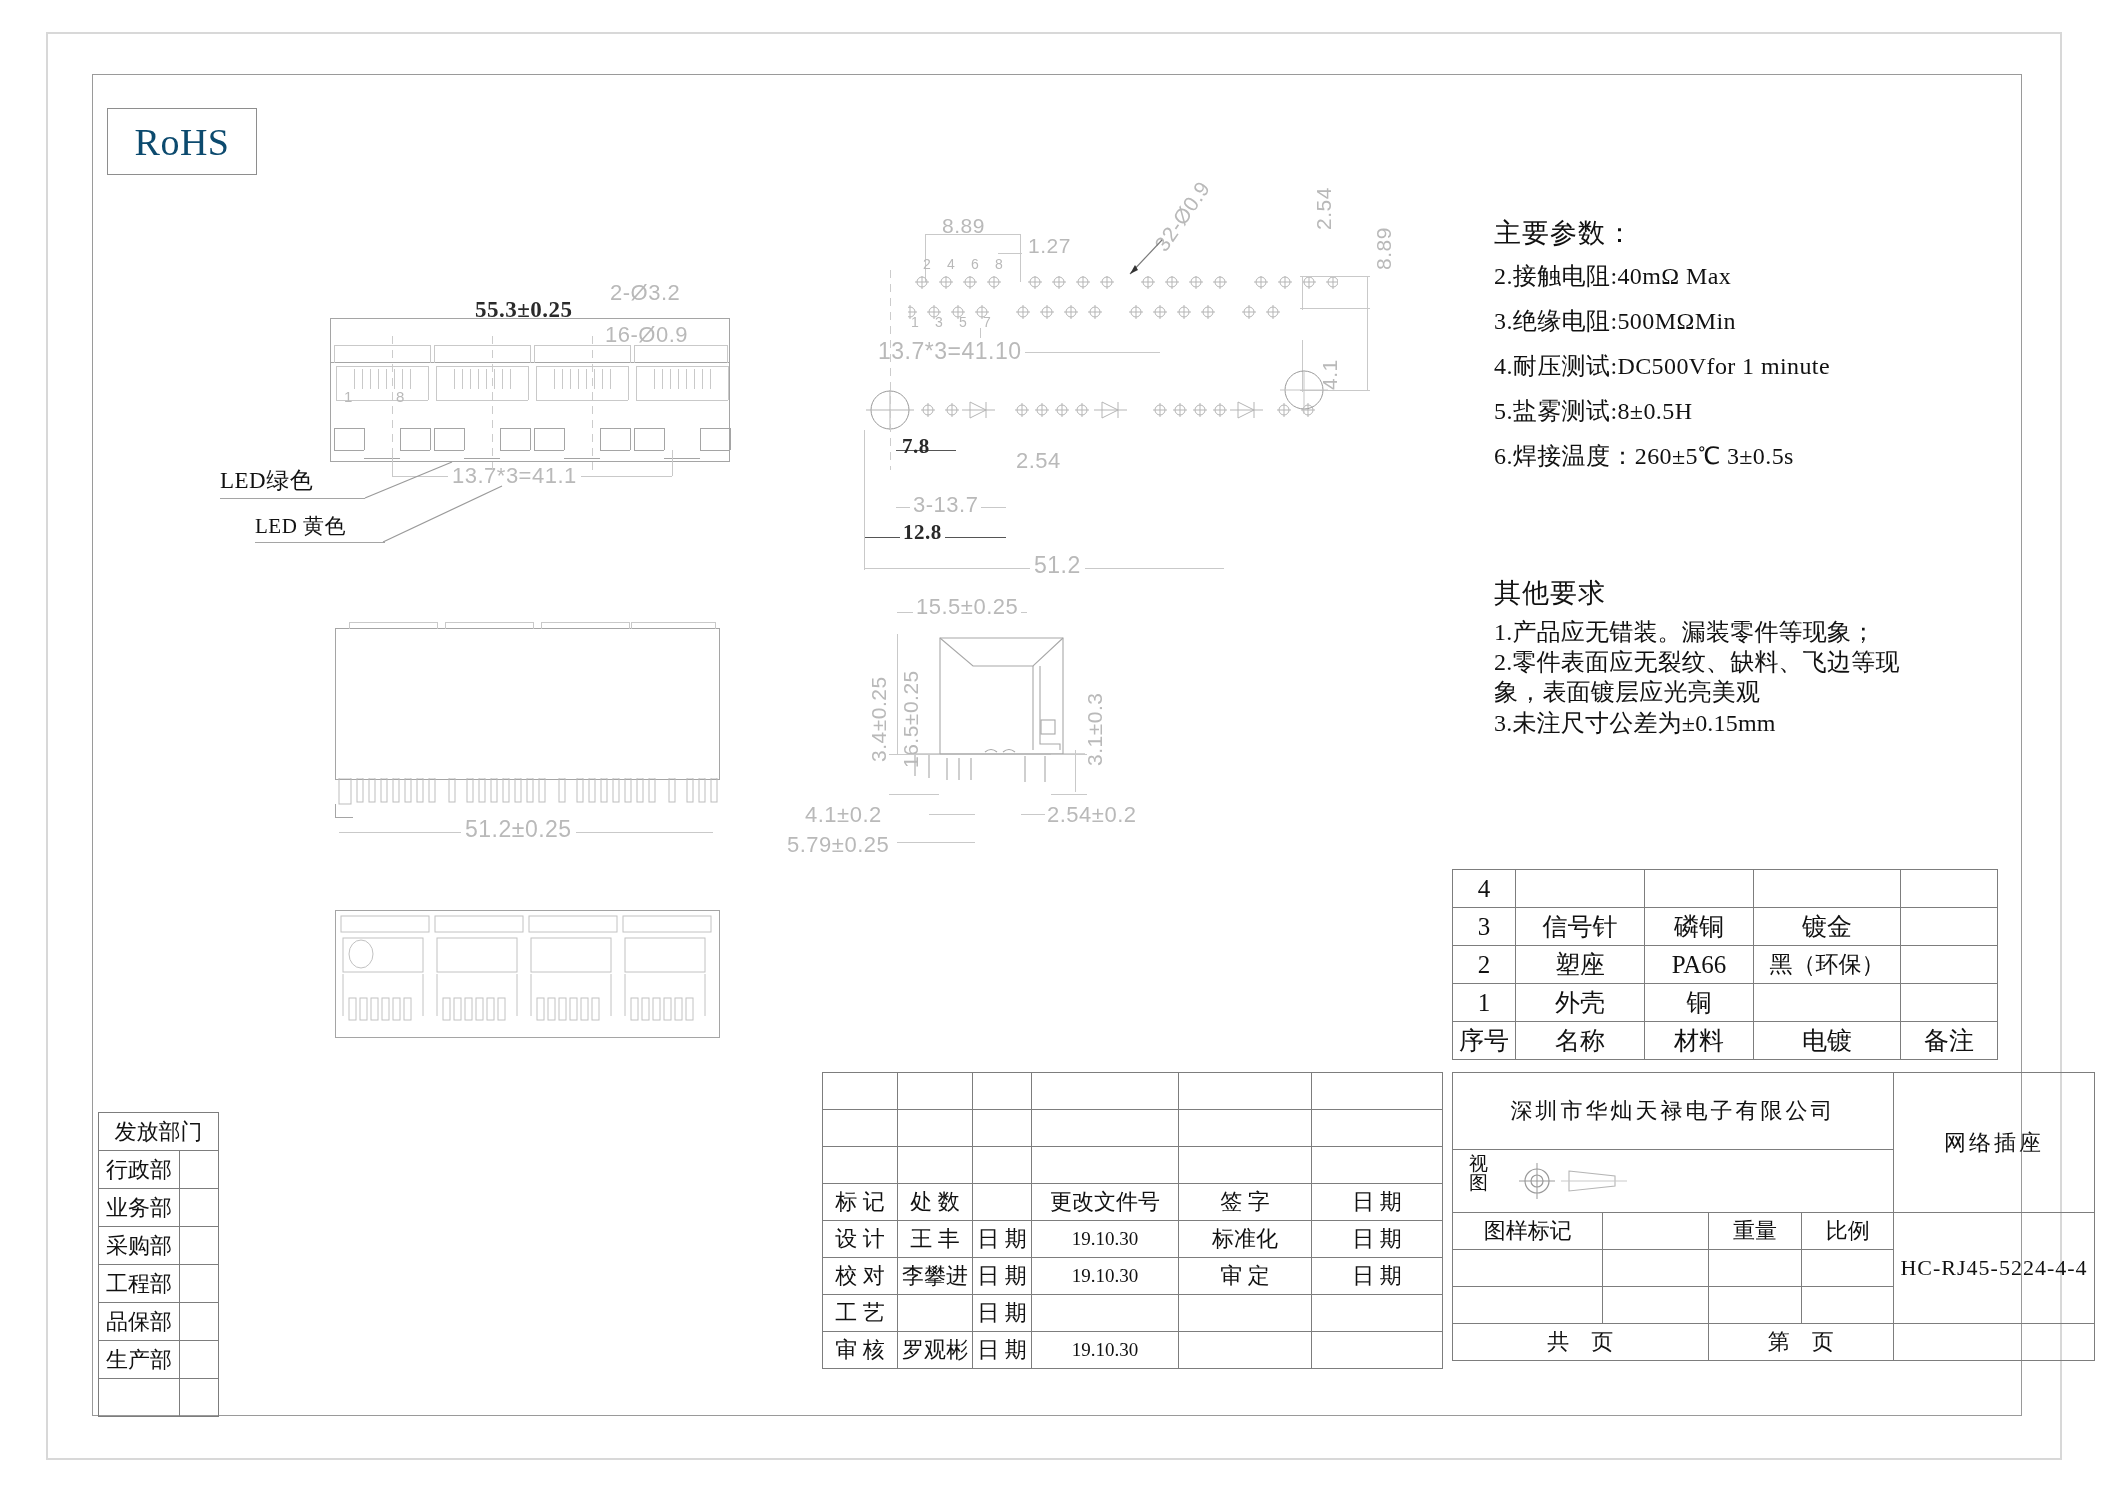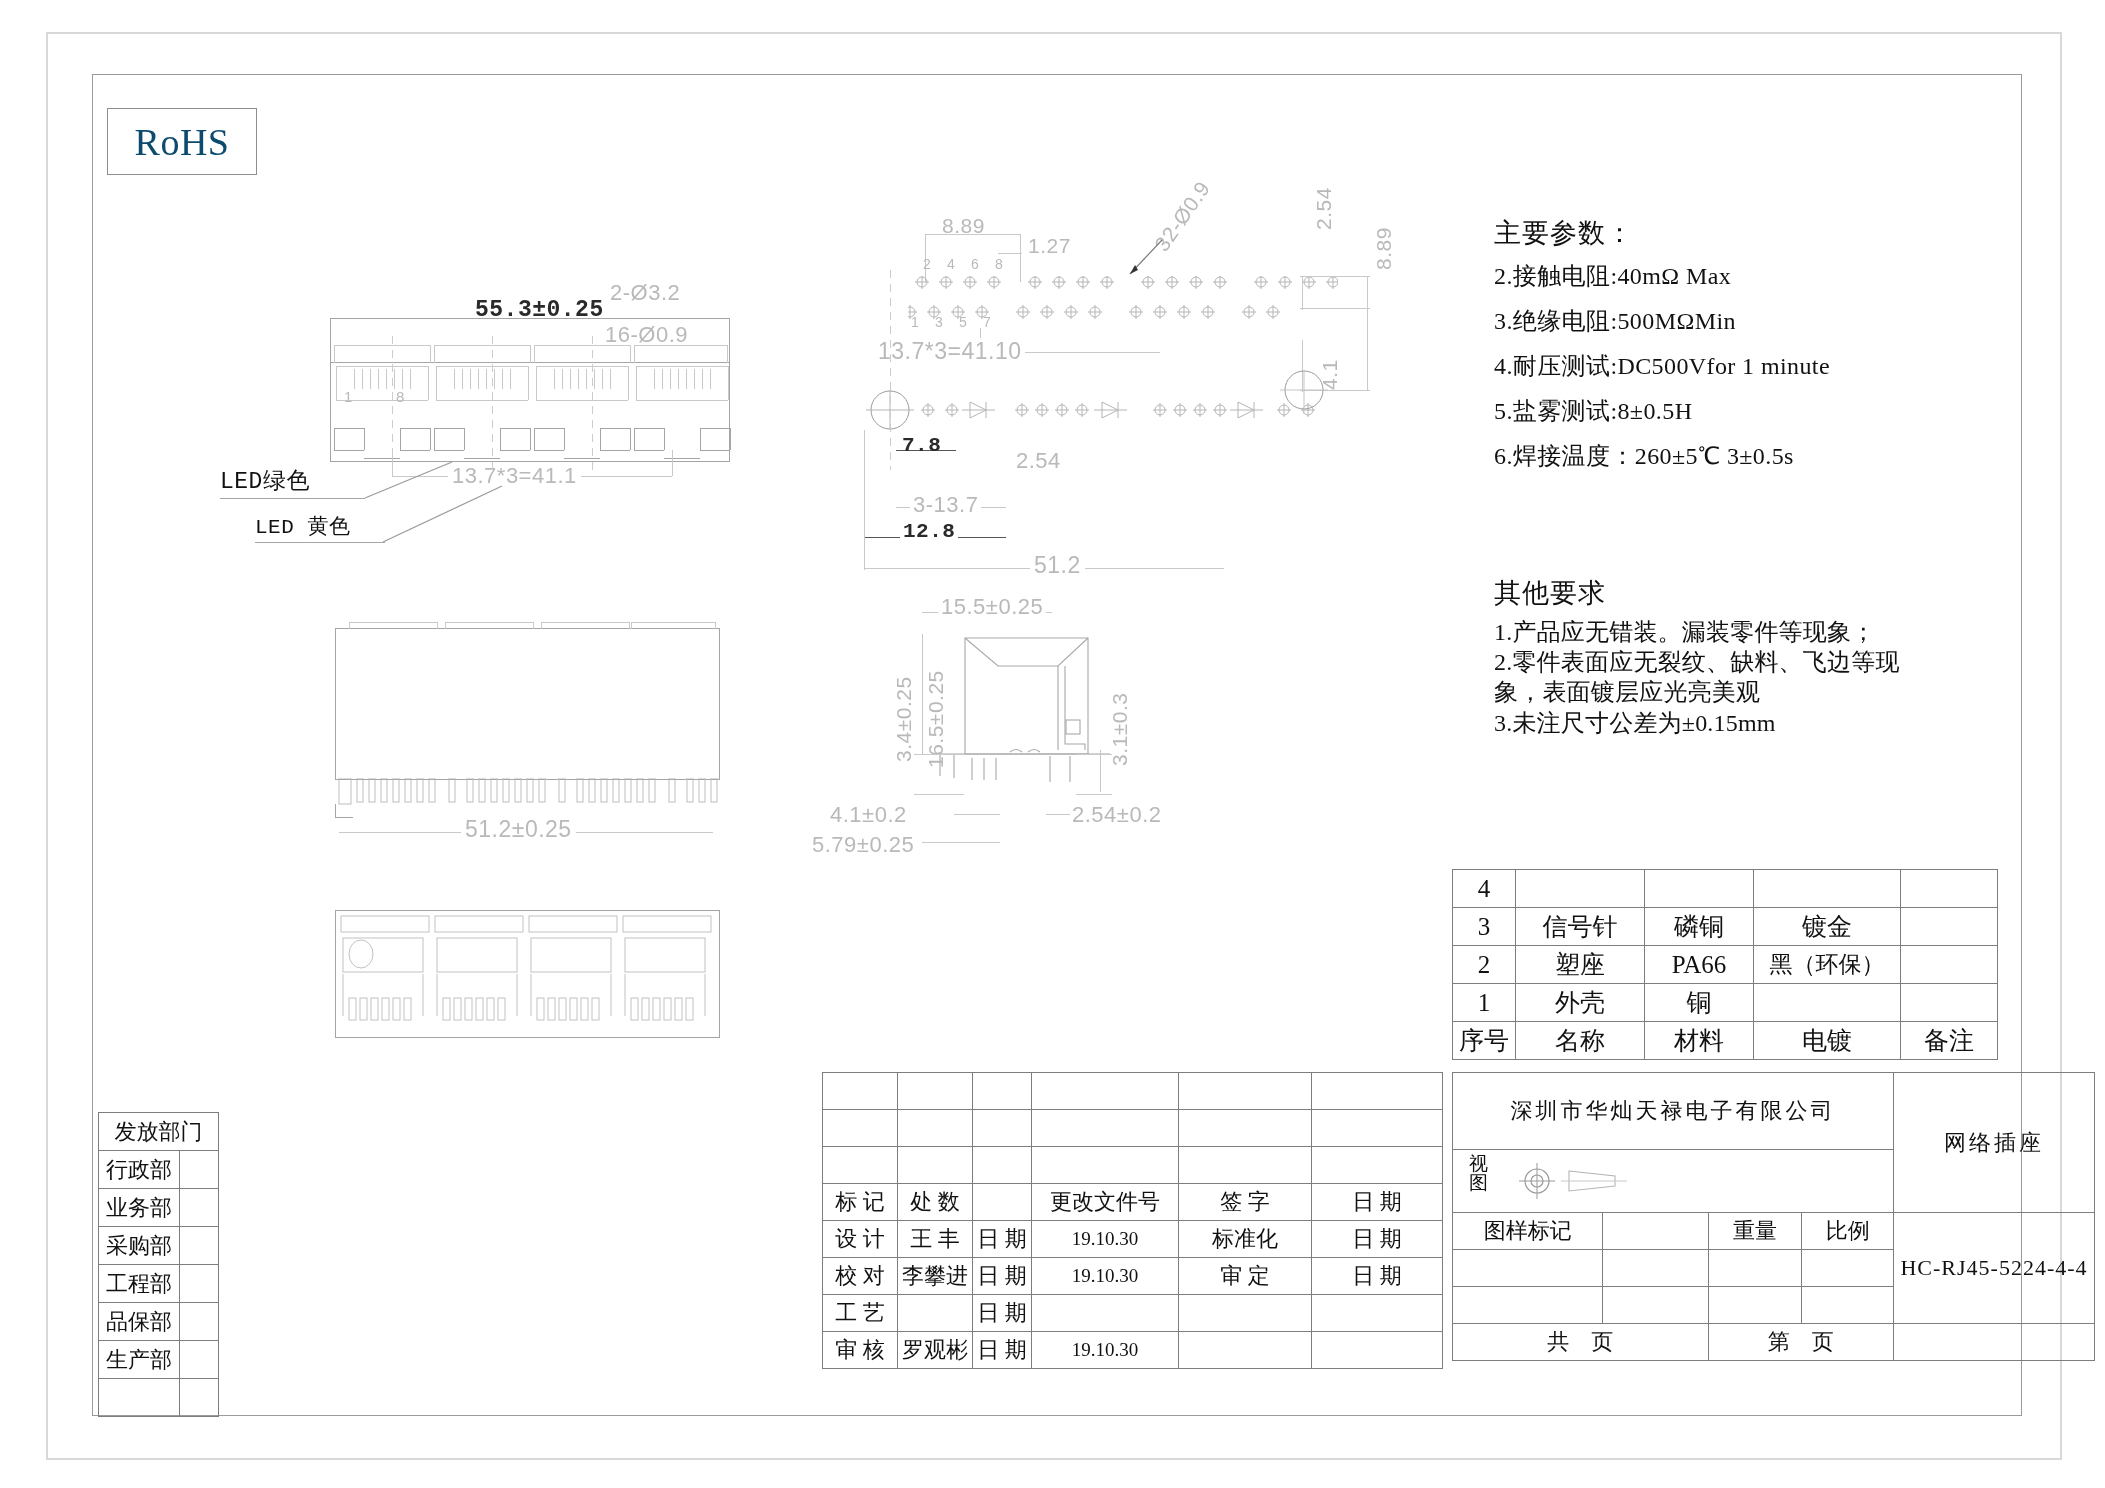--- a/index.html
+++ b/index.html
@@ -6,21 +6,21 @@
   body{width:2105px;height:1488px;font-family:"Liberation Serif",serif;color:#1a1a1a;}
   #sheet{position:relative;width:2105px;height:1488px;background:#fff;overflow:hidden;}
 
   
   .frame-outer{position:absolute;left:46px;top:32px;width:2012px;height:1424px;border:2px solid #d8d8d8;}
   .frame-inner{position:absolute;left:92px;top:74px;width:1928px;height:1340px;border:1.5px solid #9a9a9a;}
 
   
   .abs{position:absolute;}
   .dim{position:absolute;font-family:"Liberation Sans",sans-serif;color:#b9b9b9;white-space:nowrap;letter-spacing:.5px;}
-  .dim.dk{color:#2a2a2a;font-family:Liberation Mono, monospace;font-weight:bold;}
+  .dim.dk{color:#2a2a2a;font-family:Liberation Serif, serif;font-weight:bold;}
   .vert{transform-origin:0 0;}
   .ln{position:absolute;background:#c9c9c9;}
   .ln.dk{background:#555;}
   .ln.md{background:#a5a5a5;}
   .hl{height:1px;}
   .vl{width:1px;}
 
   
   #rohs{position:absolute;left:107px;top:108px;width:148px;height:65px;border:1.5px solid #8e8e8e;
         display:flex;align-items:center;justify-content:center;}
@@ -536,21 +536,21 @@
             <rect x="307" y="86" width="7" height="22"></rect>
           <rect x="318" y="86" width="7" height="22"></rect>
             <rect x="329" y="86" width="7" height="22"></rect>
           <rect x="340" y="86" width="7" height="22"></rect>
             <rect x="351" y="86" width="7" height="22"></rect>
         </g>
       </g>
     </svg>
   </div>
 
-  <div class="abs" style="left:900px;top:590px;width:330px;height:260px;">
+  <div class="abs" style="left:875px;top:590px;width:330px;height:260px;">
 
     <div class="ln hl" style="left:22px;top:22px;width:130px;"></div>
     <div class="dim" style="left:38px;top:4px;font-size:22px;background:#fff;padding:0 3px;">15.5±0.25</div>
 
     <svg class="abs" style="left:10px;top:36px;" width="220" height="160">
       <g stroke="#a8a8a8" stroke-width="1.1" fill="none">
         <path d="M55 12 L178 12 L178 128 L55 128 Z"></path>
         <path d="M55 12 L88 40 L148 40 L178 12"></path>
         <path d="M148 40 L148 124"></path>
         <path d="M155 40 L155 118 L175 118 L175 124"></path>

